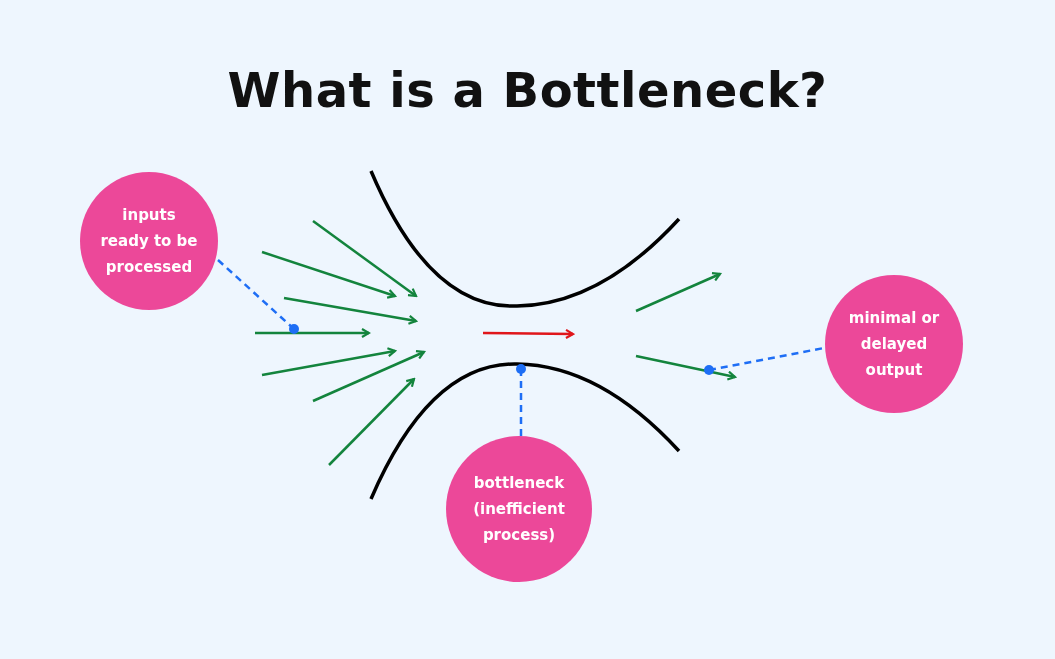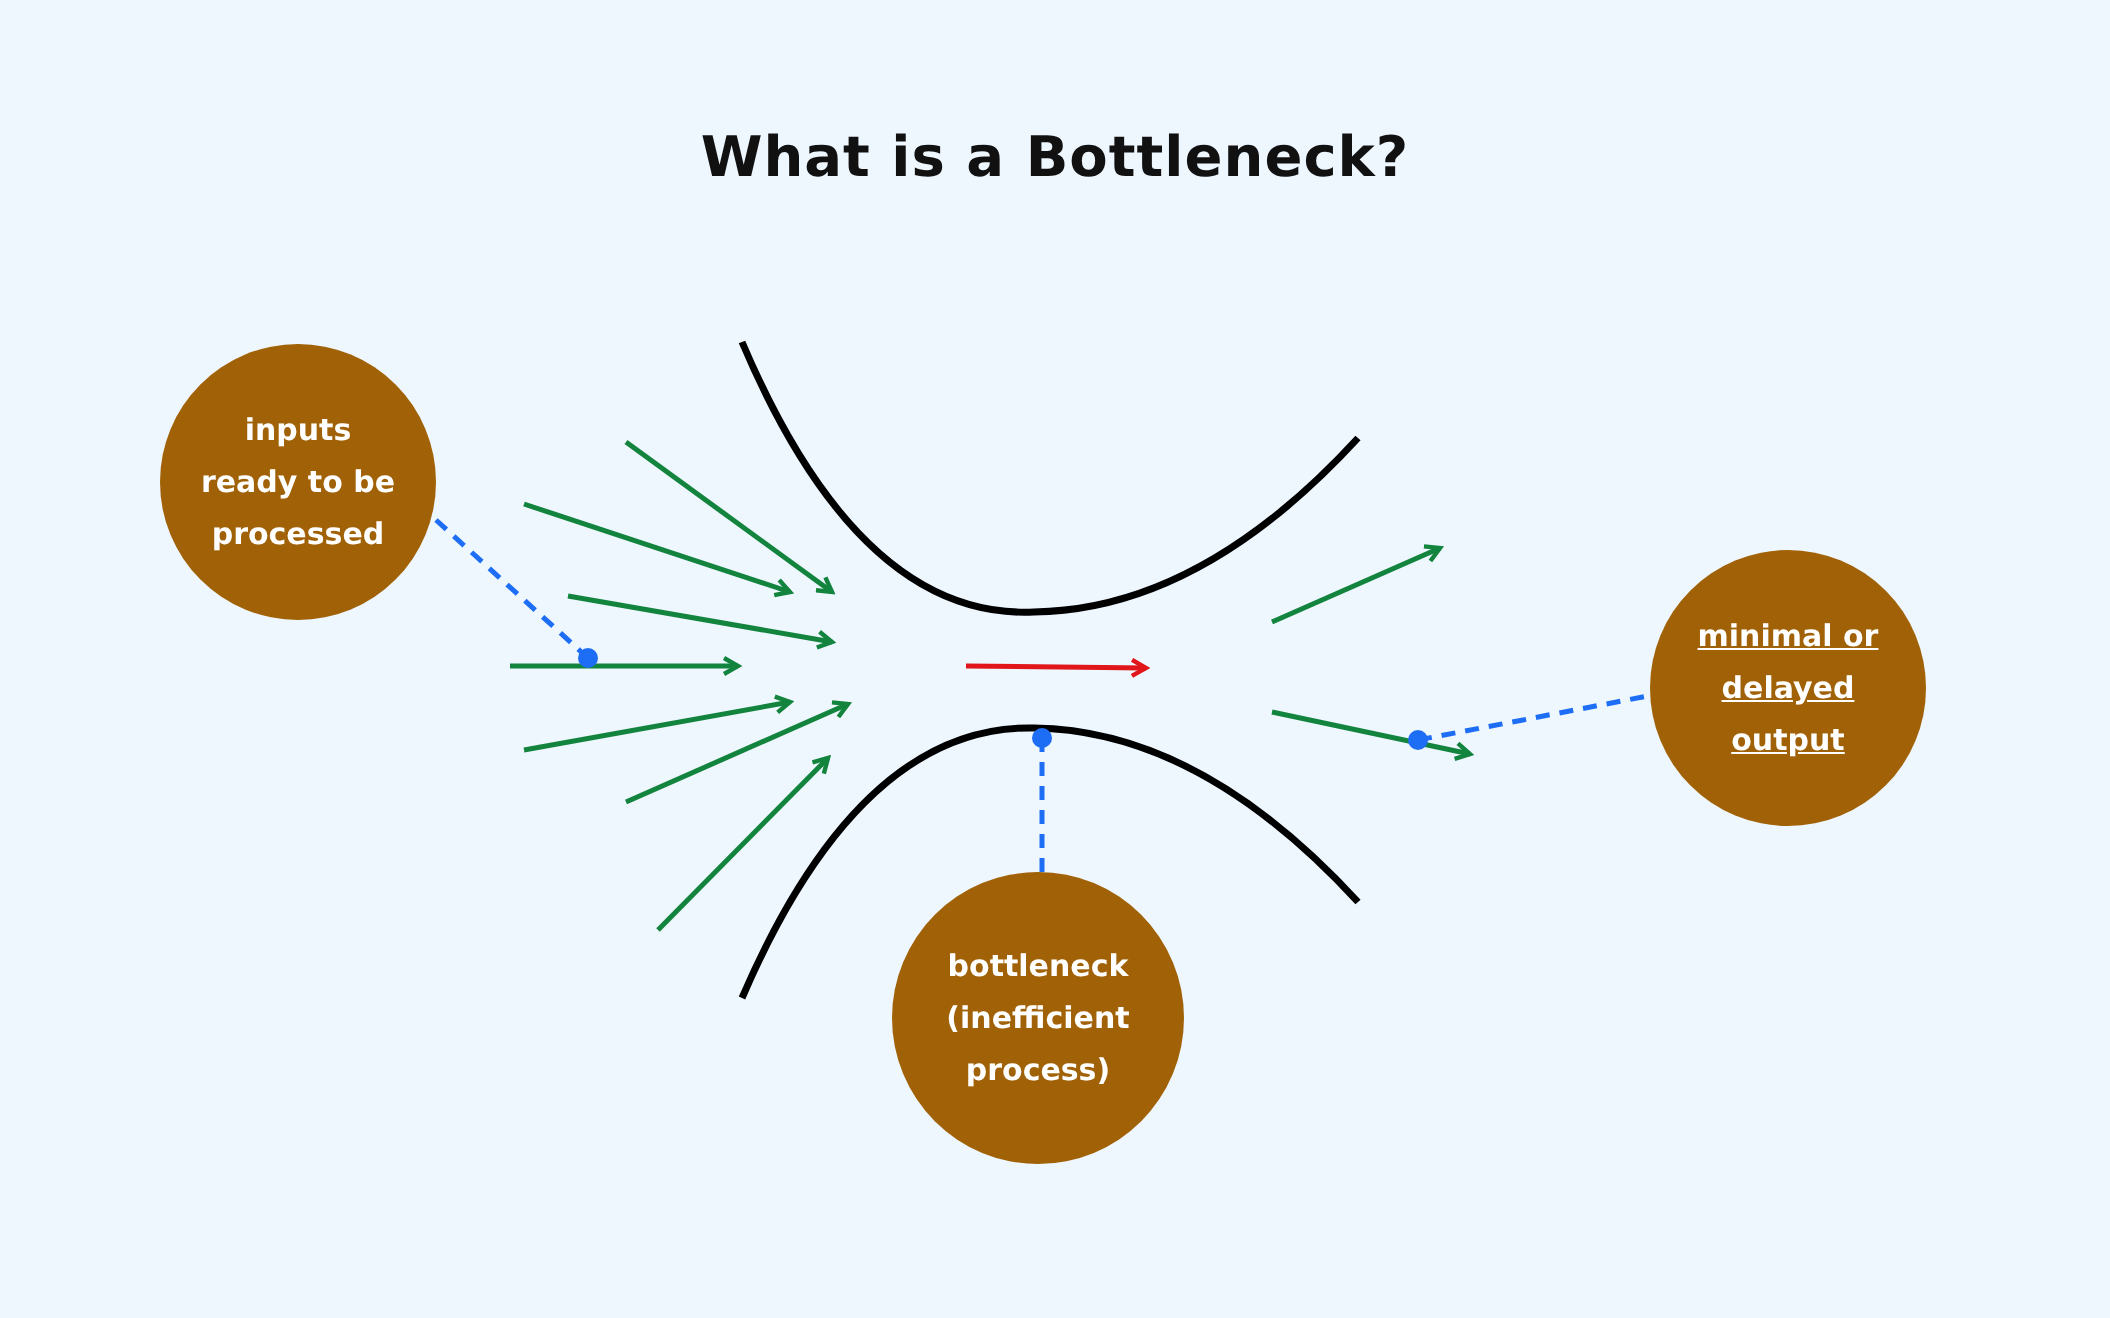--- a/index.html
+++ b/index.html
@@ -1,19 +1,19 @@
 <!DOCTYPE html>
 <html><head>
 <meta charset="utf-8">
 <style>
   html, body { margin: 0; padding: 0; }
   body { width: 1055px; height: 659px; background: #eef6fe; position: relative; overflow: hidden; font-family: "DejaVu Sans", sans-serif; }
-  .title { position: absolute; top: 62px; left: 0; width: 1055px; text-align: center; font-size: 28px; font-weight: bold; color: #111; letter-spacing: 0.5px; }
+  .title { position: absolute; top: 62px; left: 0; width: 1055px; text-align: center; font-size: 48px; font-weight: bold; color: #111; letter-spacing: 0.5px; }
   svg.diagram { position: absolute; left: 0; top: 0; }
-  .bubble { position: absolute; border-radius: 50%; background: #a16207; color: #fff; display: flex; align-items: center; justify-content: center; text-align: center; font-size: 15px; font-weight: bold; line-height: 26px; }
+  .bubble { position: absolute; border-radius: 50%; background: #ec4899; color: #fff; display: flex; align-items: center; justify-content: center; text-align: center; font-size: 15px; font-weight: bold; line-height: 26px; }
   .bubble span { white-space: pre-line; }
 </style>
 </head>
 <body>
 
 <div class="title">What is a Bottleneck?</div>
 
 <svg class="diagram" width="1055" height="659" viewBox="0 0 1055 659">
   <defs>
     <marker id="ag" markerWidth="10" markerHeight="10" refX="8" refY="5" orient="auto" markerUnits="userSpaceOnUse">
@@ -57,21 +57,21 @@
     <circle cx="709" cy="370" r="5"></circle>
   </g>
 </svg>
 
 <div class="bubble" style="left:80px; top:172px; width:138px; height:138px;">
   <span>inputs
 ready to be
 processed</span>
 </div>
 
-<div class="bubble" style="left:825px; top:275px; width:138px; height:138px;text-decoration:underline;">
+<div class="bubble" style="left:825px; top:275px; width:138px; height:138px;">
   <span>minimal or
 delayed
 output</span>
 </div>
 
 <div class="bubble" style="left:446px; top:436px; width:146px; height:146px;">
   <span>bottleneck
 (inefficient
 process)</span>
 </div>

